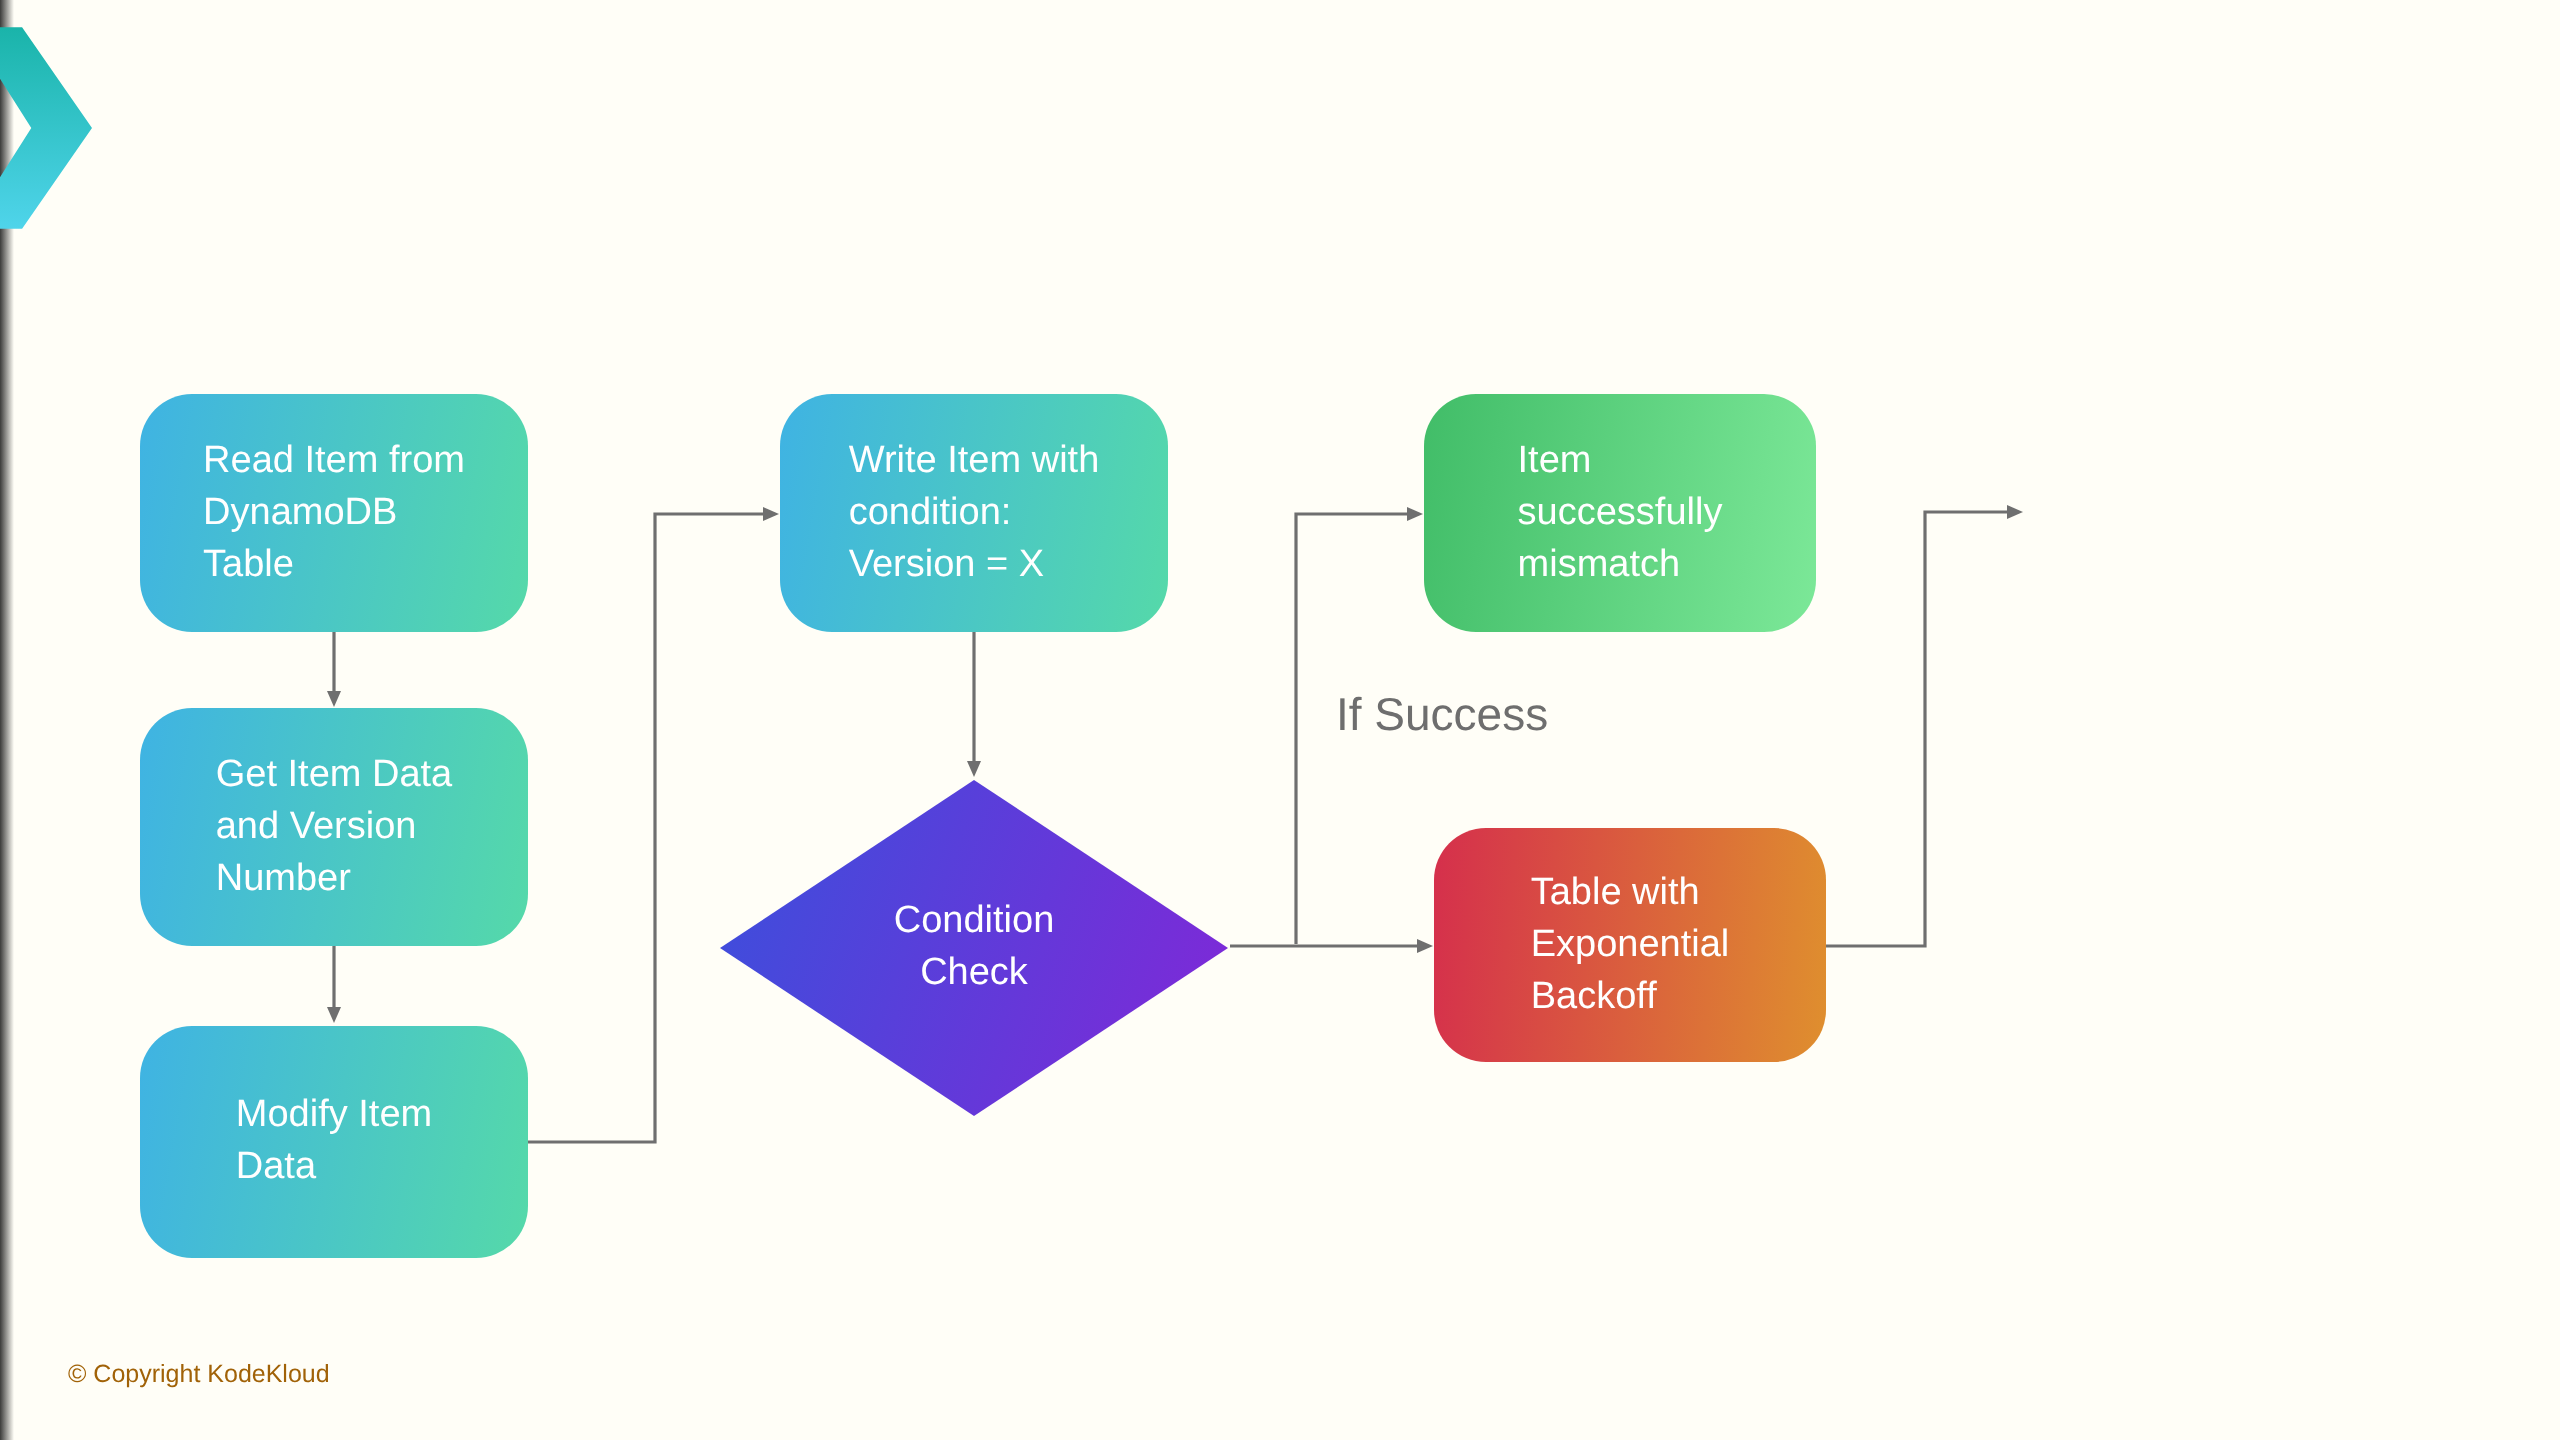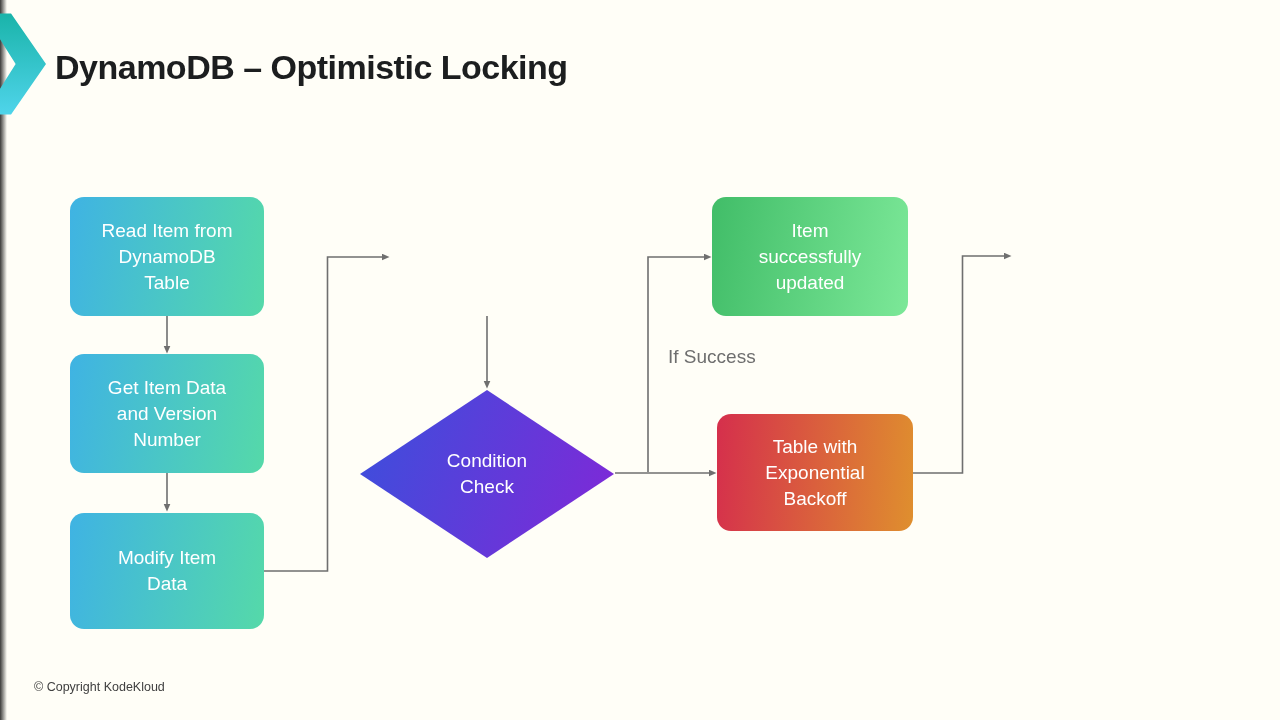--- a/index.html
+++ b/index.html
@@ -47,69 +47,68 @@
   }
   .connectors path.edge {
     fill: none;
     stroke: var(--connector, #6f6f6f);
     stroke-width: 1.6;
   }
   #arrowhead path { fill: var(--connector, #6f6f6f); }
 
   .node {
     position: absolute;
-    border-radius: 14px;
+    border-radius: 26px;
     display: flex;
     align-items: center;
     justify-content: center;
     color: #ffffff;
     font-size: 19px;
     line-height: 26px;
-    text-align: center;
+    text-align: left;
   }
   .node .node-label { white-space: pre-line; }
 
   .diamond {
     position: absolute;
     display: flex;
     align-items: center;
     justify-content: center;
     clip-path: polygon(50% 0, 100% 50%, 50% 100%, 0 50%);
     color: #ffffff;
     font-size: 19px;
     line-height: 26px;
     text-align: center;
   }
   .diamond .node-label { white-space: pre-line; }
 
   .edge-label {
     position: absolute;
     color: #6e6e6e;
-    font-size: 19px;
+    font-size: 23px;
     line-height: 26px;
     white-space: pre-line;
   }
 
   .footer {
     position: absolute;
     left: 34px; top: 680px;
     font-size: 12.5px;
-    color: #404040;
+    color: #a16207;
   }
 </style>
 </head>
 <body>
 
 <div class="slide" style="background: rgb(255, 254, 247);">
 
   <div class="left-edge-shadow"></div>
 
   <div class="logo" style="background: linear-gradient(rgb(23, 178, 166), rgb(82, 214, 238));"></div>
 
-  <h1 class="title">DynamoDB – Optimistic Locking</h1>
 
   <svg class="connectors" viewBox="0 0 1280 720" xmlns="http://www.w3.org/2000/svg">
     <defs>
       <marker id="arrowhead" markerUnits="userSpaceOnUse" markerWidth="9" markerHeight="8" refX="0.5" refY="3.5" orient="auto">
         <path d="M0,0 L8,3.5 L0,7 Z"></path>
       </marker>
     </defs>
     <path class="edge" d="M167 316 V 346" marker-end="url(#arrowhead)"></path>
     <path class="edge" d="M167 473 V 504" marker-end="url(#arrowhead)"></path>
     <path class="edge" d="M264 571 H 327.5 V 257 H 382" marker-end="url(#arrowhead)"></path>
@@ -129,30 +128,35 @@
     <span class="node-label">Modify Item
 Data</span>
   </div>
 
   <div class="node" style="left: 70px; top: 354px; width: 194px; height: 119px; background: linear-gradient(100deg, rgb(63, 179, 227), rgb(85, 217, 169));">
     <span class="node-label">Get Item Data
 and Version
 Number</span>
   </div>
 
+  <div class="node" style="left: 390px; top: 197px; width: 194px; height: 119px; background: linear-gradient(100deg, rgb(63, 179, 227), rgb(85, 217, 169));">
+    <span class="node-label">Write Item with
+condition:
+Version = X</span>
+  </div>
 
   <div class="diamond" style="left: 360px; top: 390px; width: 254px; height: 168px; background: linear-gradient(110deg, rgb(58, 80, 220), rgb(130, 39, 215));">
     <span class="node-label">Condition
 Check</span>
   </div>
 
   <div class="node" style="left: 712px; top: 197px; width: 196px; height: 119px; background: linear-gradient(100deg, rgb(65, 189, 104), rgb(124, 232, 152));">
     <span class="node-label">Item
 successfully
-updated</span>
+mismatch</span>
   </div>
 
   <div class="node" style="left: 717px; top: 414px; width: 196px; height: 117px; background: linear-gradient(95deg, rgb(213, 47, 76), rgb(223, 143, 46));">
     <span class="node-label">Table with
 Exponential
 Backoff</span>
   </div>
 
   <div class="edge-label" style="left: 668px; top: 344px; color: rgb(110, 110, 110);">If Success</div>
 

